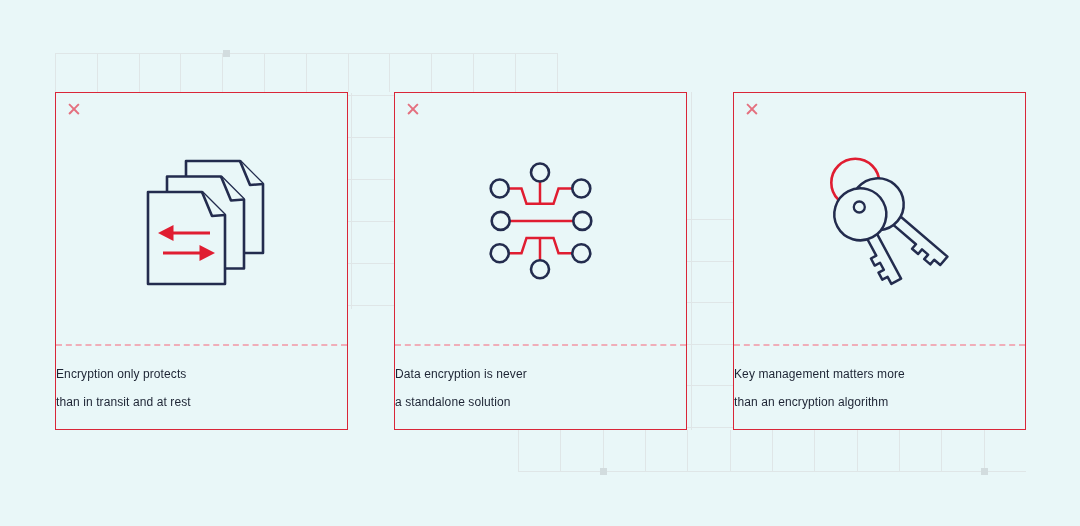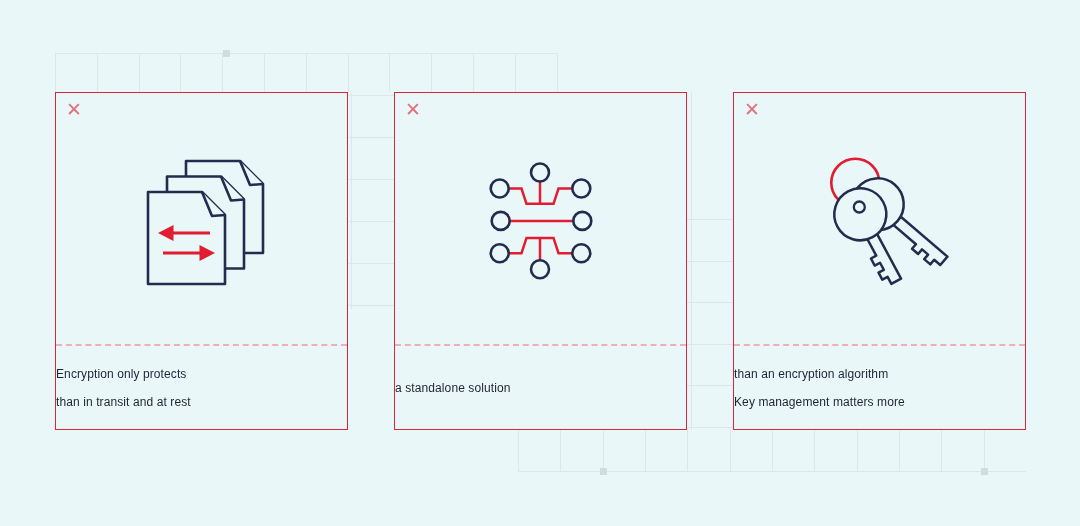--- a/index.html
+++ b/index.html
@@ -145,20 +145,21 @@
           <circle cx="11.2" cy="57.4" r="9"></circle>
           <circle cx="92.8" cy="57.4" r="9"></circle>
           <circle cx="10.2" cy="89.7" r="9"></circle>
           <circle cx="91.8" cy="89.7" r="9"></circle>
           <circle cx="50.5" cy="105.7" r="9"></circle>
         </g>
       </svg>
     </div>
     <div class="divider"></div>
     <div class="caption">
+      <span>Data encryption is never</span>
       <span>a standalone solution</span>
     </div>
   </div>
 
   <div class="card card-3">
     <span class="close">✕</span>
     <div class="icon-wrap">
       <svg width="136" height="144" viewBox="-2 -2 136 144">
         <circle cx="30.3" cy="29.7" r="24" stroke="#e01d31" stroke-width="2.6" fill="none"></circle>
         <g stroke="#232c4e" stroke-width="2.5" fill="#e9f7f8" stroke-linejoin="round">
@@ -169,18 +170,18 @@
           <g transform="translate(35.3,61.3) rotate(61.8)">
             <path d="M18,-5.5 H76 V5.5 H68 V11.5 H60 V5.5 H52 V11.5 H44 V5.5 H18 Z"></path>
             <circle cx="0" cy="0" r="26"></circle>
           </g>
           <circle cx="34.3" cy="54" r="5.5" stroke-width="2.3"></circle>
         </g>
       </svg>
     </div>
     <div class="divider"></div>
     <div class="caption">
+      <span>Key management matters more</span>
       <span>than an encryption algorithm</span>
-      <span>Key management matters more</span>
     </div>
   </div>
 
 </div>
 
 </body></html>

